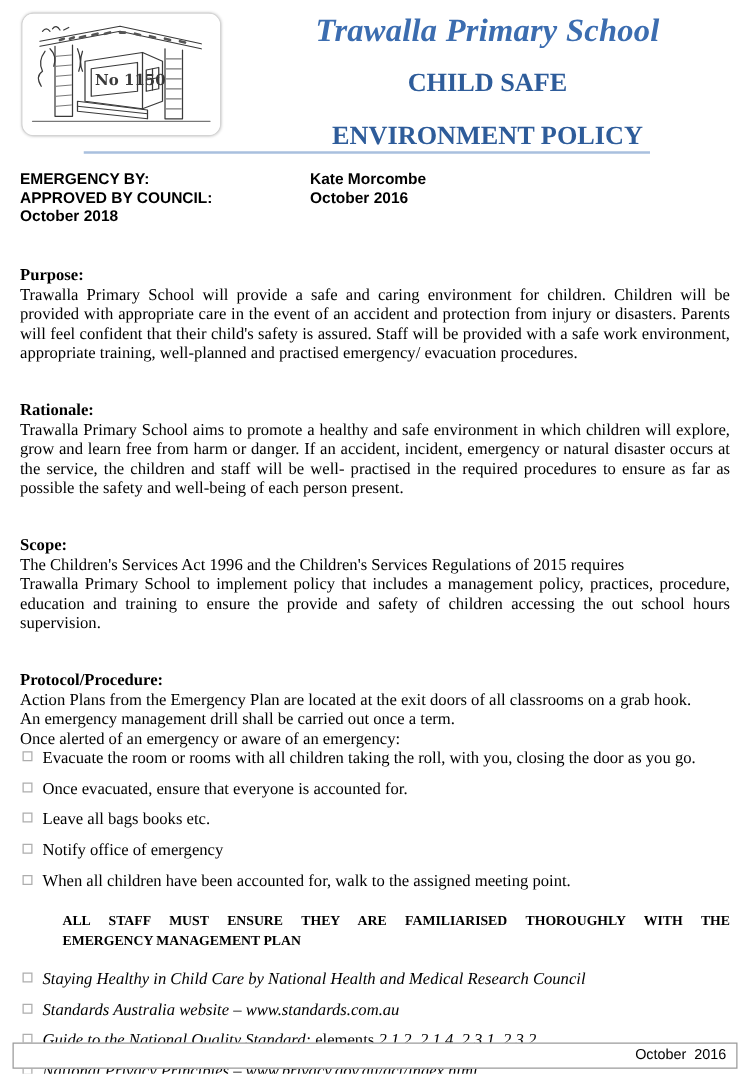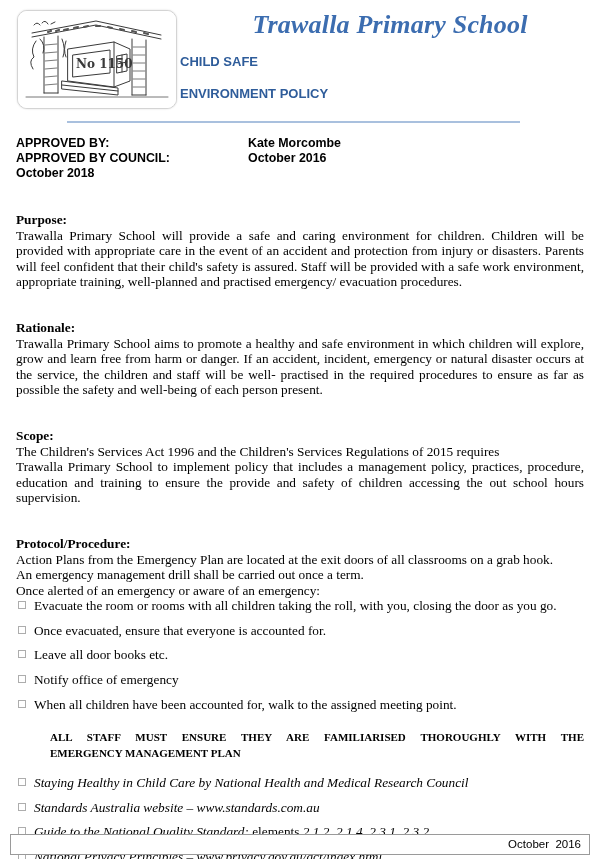--- a/index.html
+++ b/index.html
@@ -46,24 +46,25 @@
     font-style: italic;
     font-weight: bold;
     font-size: 26px;
     color: #3C6DB0;
     text-align: center;
     margin: 10px 0 0 0;
     line-height: 1.15;
     letter-spacing: .2px;
   }
   .policy-line {
-    font-family: Liberation Sans, sans-serif;
-    font-weight: bold;
-    font-size: 13px;
+    font-family: Liberation Serif, serif;
+    font-weight: bold;
+    font-size: 21px;
     color: #2E5C9A;
+    text-align: center;
     line-height: 1.2;
   }
   .policy-line.l1 { margin: 14px 0 0 0; }
   .policy-line.l2 { margin: 17px 0 0 0; }
 
   .header-rule {
     position: absolute;
     left: 67px;
     top: 121px;
     width: 453px;
@@ -207,21 +208,21 @@
     <div class="school-title">Trawalla Primary School</div>
     <div class="policy-line l1">CHILD SAFE</div>
     <div class="policy-line l2">ENVIRONMENT POLICY</div>
   </div>
 
   <div class="header-rule"></div>
 </div>
 
 <div class="meta">
   <div class="meta-row">
-    <span class="meta-label">APPROVED BY:</span>
+    <span class="meta-label">EMERGENCY BY:</span>
     <span class="meta-value">Kate Morcombe</span>
   </div>
   <div class="meta-row">
     <span class="meta-label">APPROVED BY COUNCIL:</span>
     <span class="meta-value">October 2016</span>
   </div>
   <div class="meta-row">
     <span class="meta-value">October 2018</span>
   </div>
 </div>
@@ -260,21 +261,21 @@
       <li class="cb-item">
         <span class="cb"></span>
         <span>Evacuate the room or rooms with all children taking the roll, with you, closing the door as you go.</span>
       </li>
       <li class="cb-item">
         <span class="cb"></span>
         <span>Once evacuated, ensure that everyone is accounted for.</span>
       </li>
       <li class="cb-item">
         <span class="cb"></span>
-        <span>Leave all door books etc.</span>
+        <span>Leave all bags books etc.</span>
       </li>
       <li class="cb-item">
         <span class="cb"></span>
         <span>Notify office of emergency</span>
       </li>
       <li class="cb-item">
         <span class="cb"></span>
         <span>When all children have been accounted for, walk to the assigned meeting point.</span>
       </li>
     </ul>

